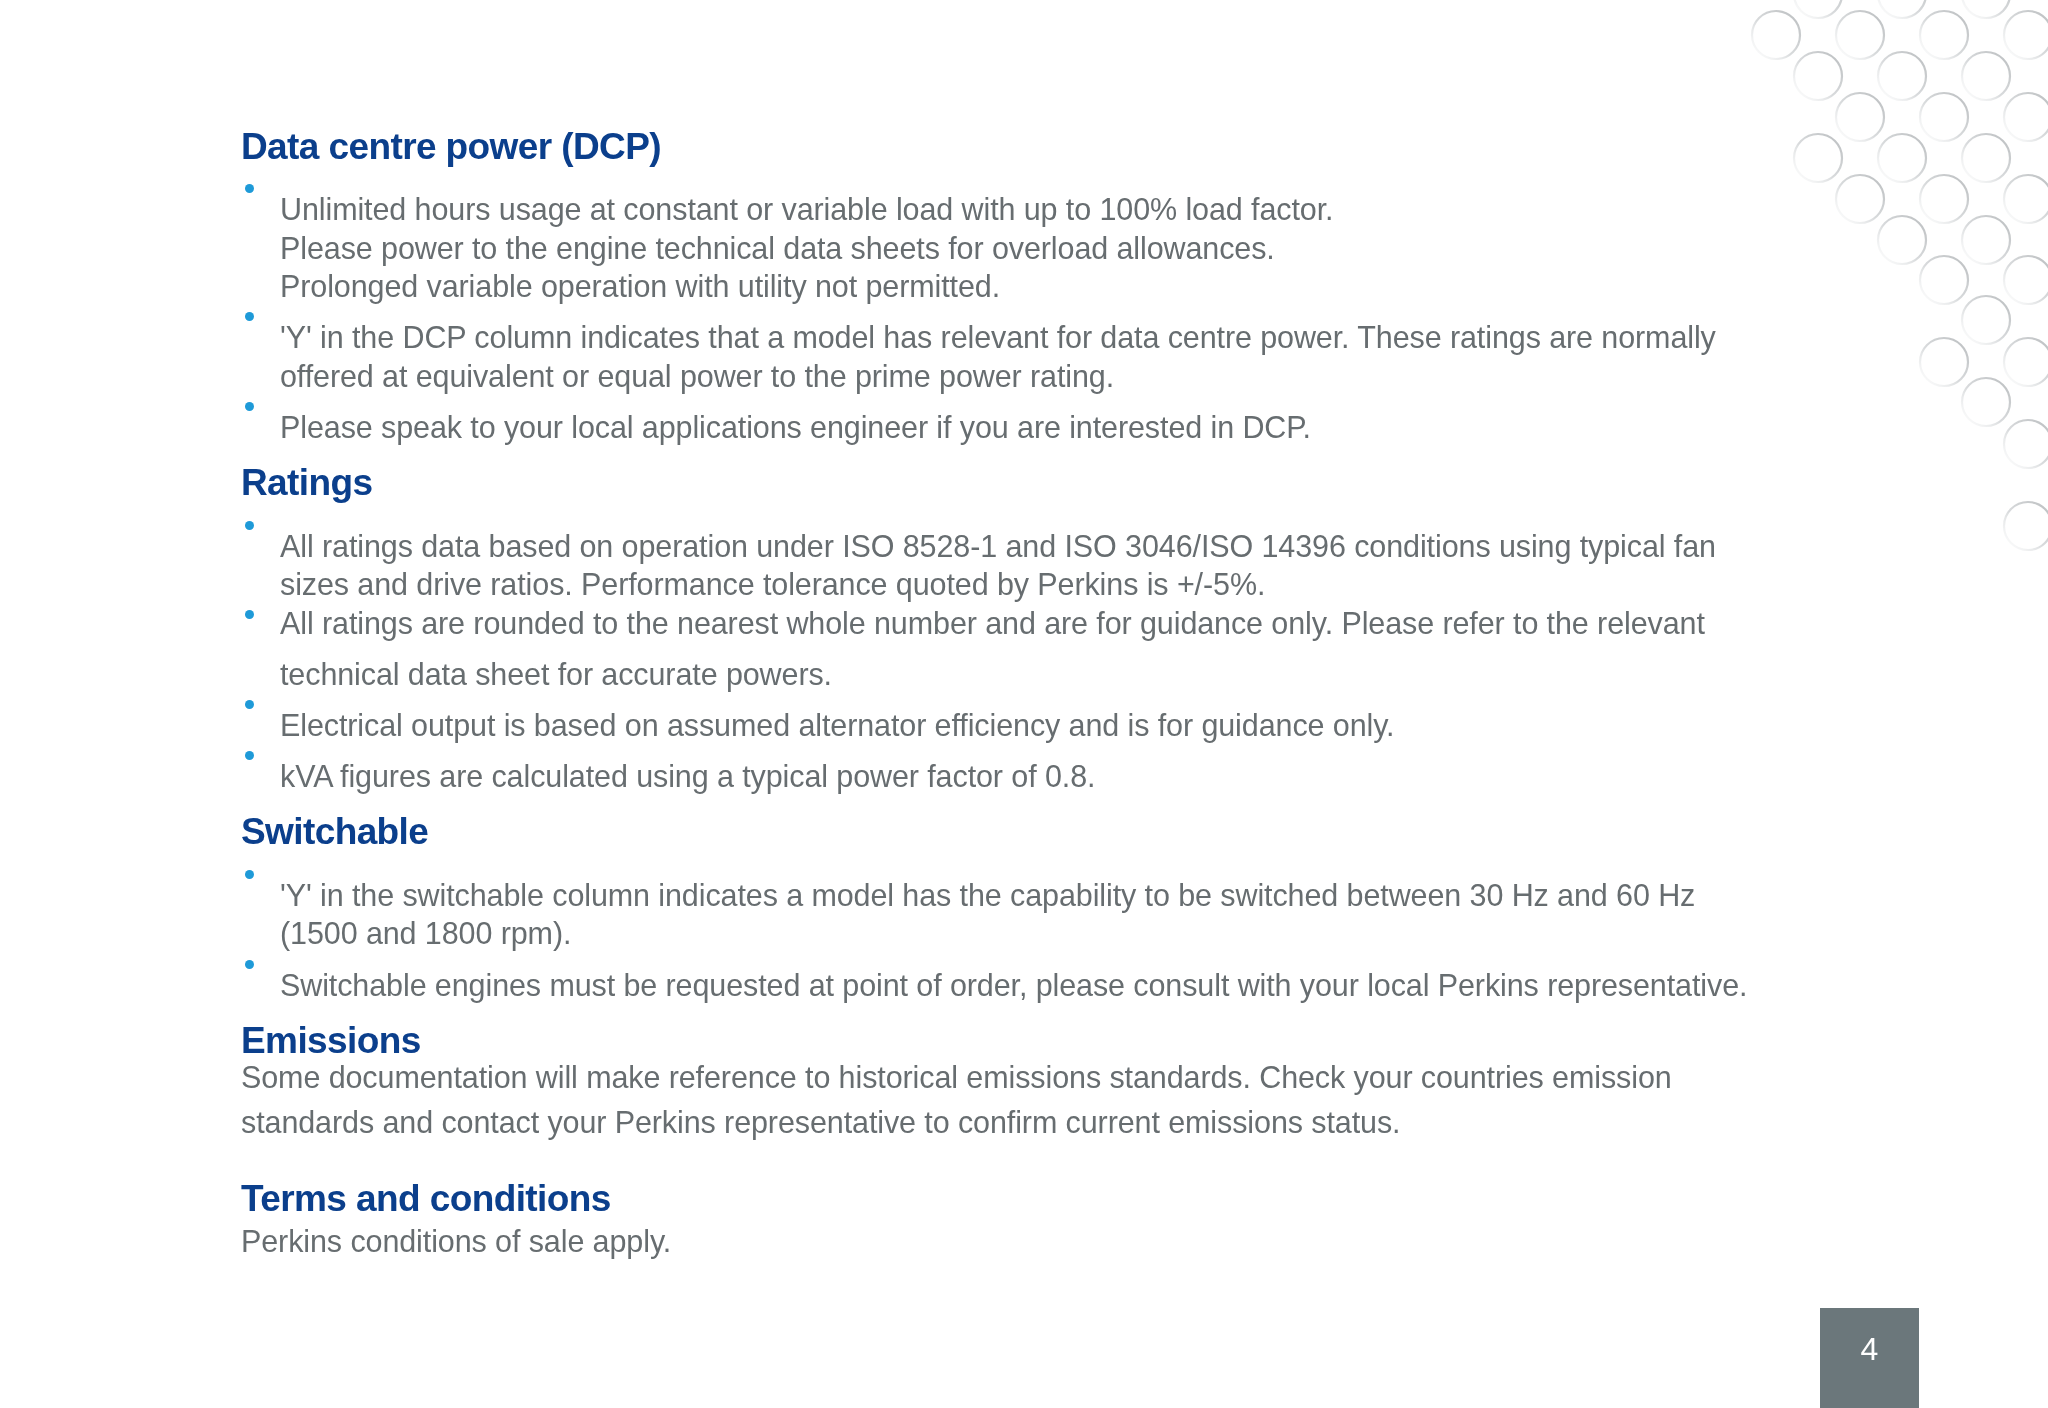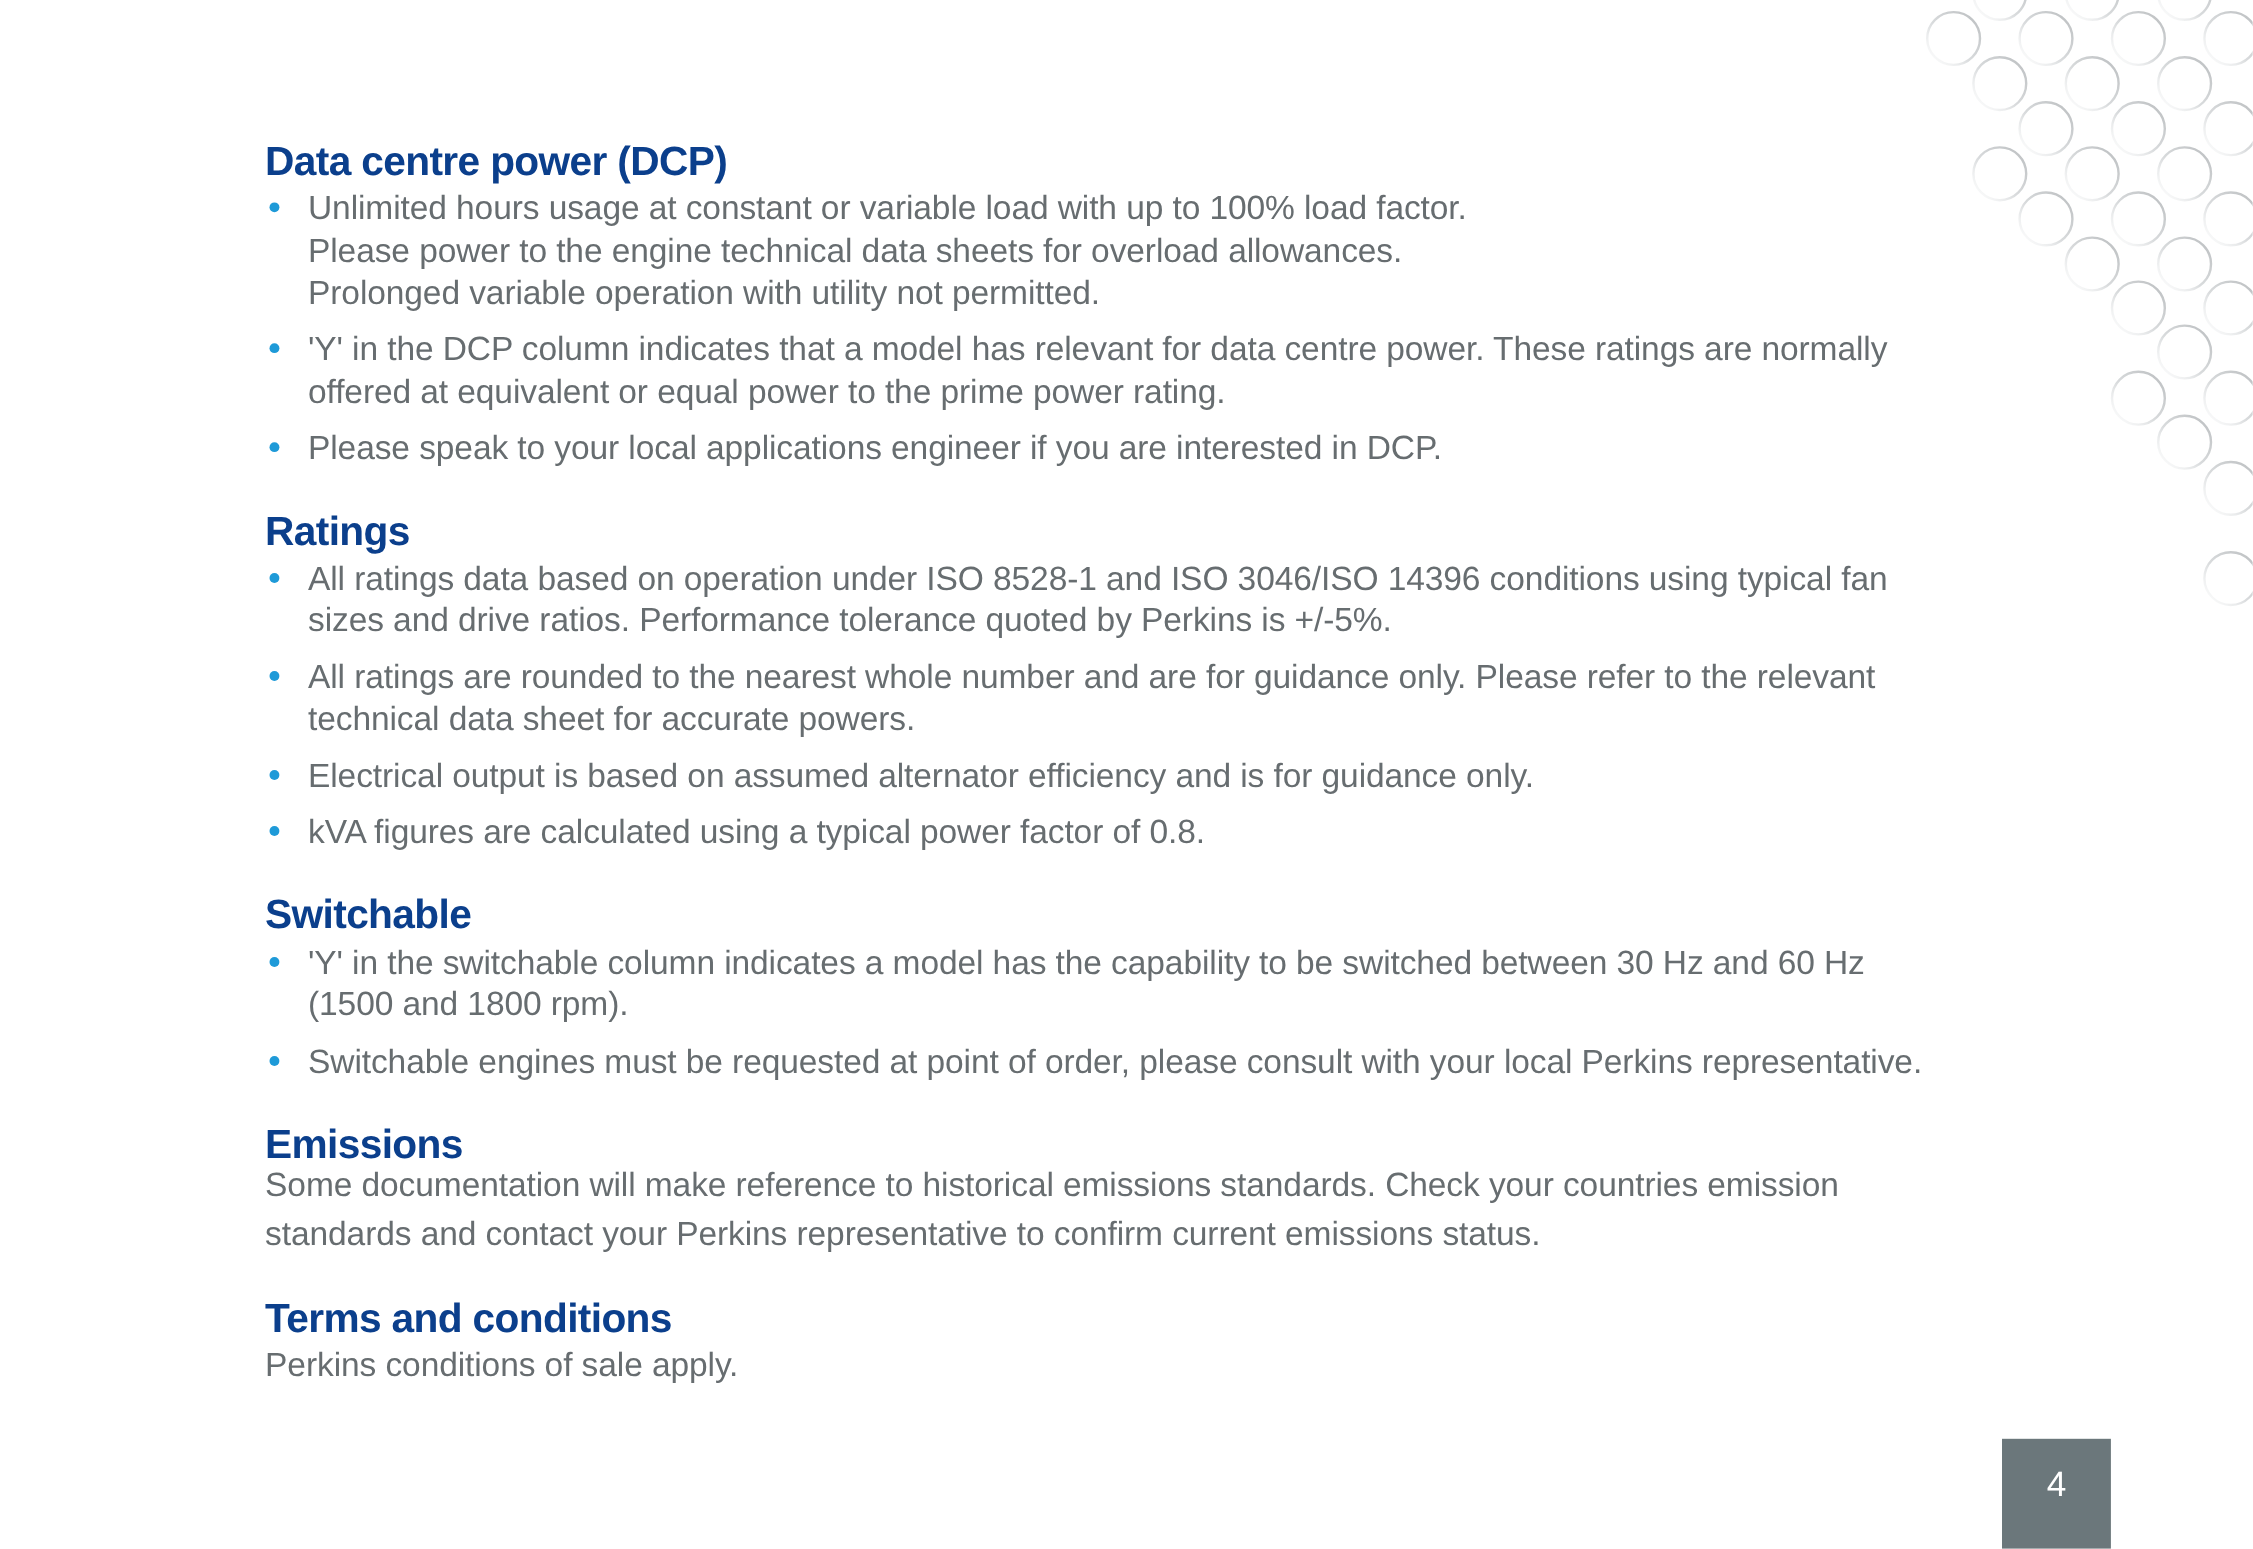--- a/index.html
+++ b/index.html
@@ -12,21 +12,21 @@
   .content { position:absolute; left:241px; top:0; width:1680px; }
   .heading {
     position:absolute; left:0; margin:0;
     font-size:37px; font-weight:bold; color:#0b3f8c;
     letter-spacing:-0.6px; line-height:38px; white-space:nowrap;
   }
   .line {
     position:absolute; font-size:30.5px; color:#676d70;
     line-height:38px; white-space:nowrap; letter-spacing:-0.1px;
   }
-  .bl { left:39px; }
+  .bl { left:39px;margin-top:20px; }
   .pl { left:0; }
   .dot {
     position:absolute; left:4px; width:9px; height:9px; border-radius:50%;
     background:#1e9ad8;
   }
   .pagebox {
     position:absolute; left:1820px; top:1308px; width:99px; height:100px;
     background:#6b777b; color:#ffffff; font-size:32px;
     text-align:center; line-height:38px; padding-top:22px; box-sizing:border-box;
     font-weight:300;
@@ -100,21 +100,21 @@
 
   <span class="dot" style="top:402px"></span>
   <div class="line bl" style="top:388px">Please speak to your local applications engineer if you are interested in DCP.</div>
 
   <h2 class="heading" style="top:464px">Ratings</h2>
   <span class="dot" style="top:521px"></span>
   <div class="line bl" style="top:507px">All ratings data based on operation under ISO 8528-1 and ISO 3046/ISO 14396 conditions using typical fan</div>
   <div class="line bl" style="top:545px">sizes and drive ratios. Performance tolerance quoted by Perkins is +/-5%.</div>
 
   <span class="dot" style="top:610px"></span>
-  <div class="line bl" style="top:596px">All ratings are rounded to the nearest whole number and are for guidance only. Please refer to the relevant</div>
+  <div class="line bl" style="top:584px">All ratings are rounded to the nearest whole number and are for guidance only. Please refer to the relevant</div>
   <div class="line bl" style="top:635px">technical data sheet for accurate powers.</div>
 
   <span class="dot" style="top:700px"></span>
   <div class="line bl" style="top:686px">Electrical output is based on assumed alternator efficiency and is for guidance only.</div>
 
   <span class="dot" style="top:751px"></span>
   <div class="line bl" style="top:737px">kVA figures are calculated using a typical power factor of 0.8.</div>
 
   <h2 class="heading" style="top:813px">Switchable</h2>
   <span class="dot" style="top:870px"></span>

